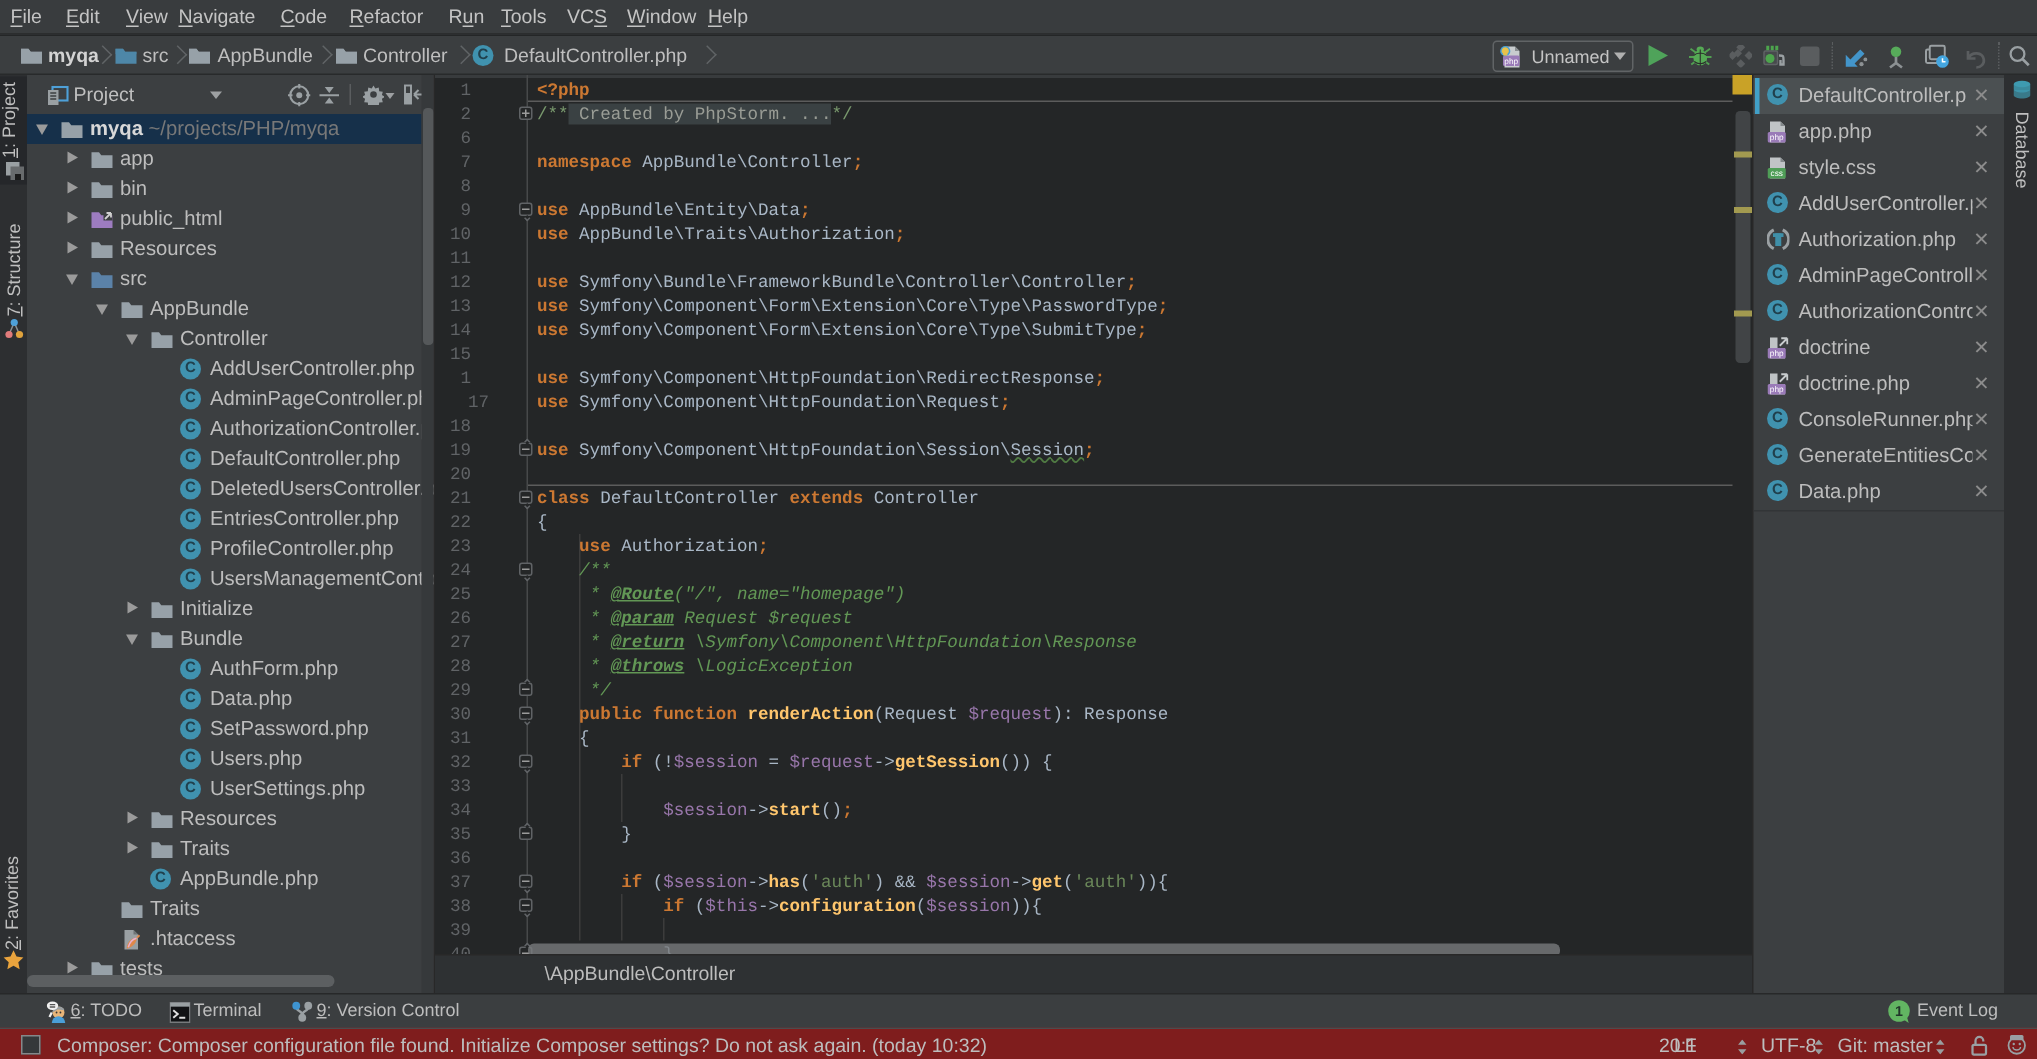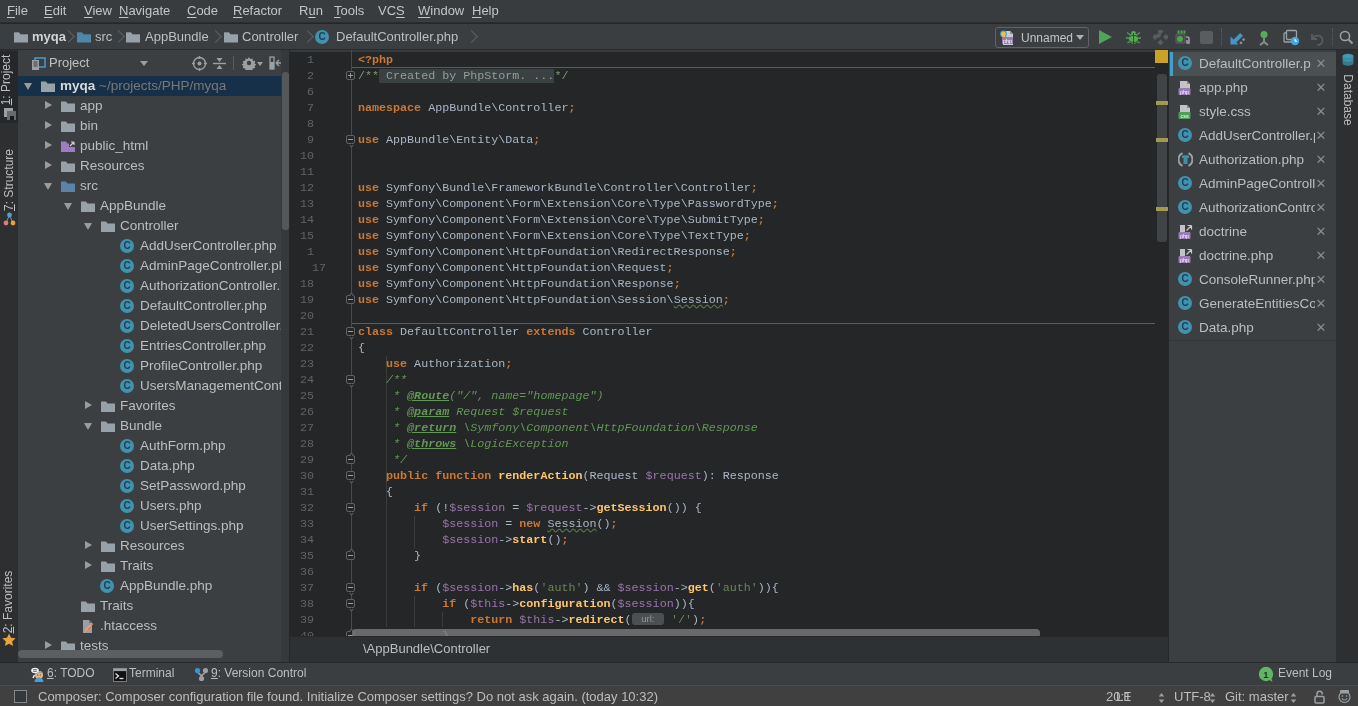--- a/index.html
+++ b/index.html
@@ -38,21 +38,21 @@
 .guide { position:absolute; width:1px; background:#3c3c3c; }
 
 #ebc { left:290px; top:636px; width:878px; height:26px; background:#2e3133; border-top:1px solid #282828; }
 
 #rlist { left:1168px; top:50px; width:168px; height:612px; background:#3c3f41; border-left:1px solid #282828; }
 .frow { position:absolute; left:0; width:168px; height:24px; line-height:24px; font-size:13.5px; color:#bdbdbd; white-space:nowrap; }
 .fx { position:absolute; right:7px; top:4px; width:16px; height:16px; color:#8c8c8c; font-size:13px; line-height:16px; text-align:center; }
 #rstripe { left:1336px; top:50px; width:22px; height:612px; background:#2d2f31; }
 
 #toolbar2 { left:0; top:662px; width:1358px; height:23px; background:#3b3e40; border-top:1px solid #272829; }
-#statusbar { left:0; top:685px; width:1358px; height:21px; background:#404040; border-top:1px solid #4a4d4f; }
+#statusbar { left:0; top:685px; width:1358px; height:21px; background:#7f1d1d; border-top:1px solid #4a4d4f; }
 .sbtxt { position:absolute; top:3px; font-size:13px; color:#bdbdbd; white-space:nowrap; }
 svg { display:block; }
 .icon { position:absolute; }
 </style></head>
 <body>
 <div id="app">
 
 <div class="abs" id="menubar">
 <span class="mi" style="left:7px"><u>F</u>ile</span>
 <span class="mi" style="left:44px"><u>E</u>dit</span>
@@ -254,21 +254,21 @@
 <span class="cicon" style="left:102px;top:289px">C</span>
 <span class="trow" style="left:122px;top:286px;font-weight:normal;color:#bdbdbd">EntriesController.php</span>
 <span class="cicon" style="left:102px;top:309px">C</span>
 <span class="trow" style="left:122px;top:306px;font-weight:normal;color:#bdbdbd">ProfileController.php</span>
 <span class="cicon" style="left:102px;top:329px">C</span>
 <span class="trow" style="left:122px;top:326px;font-weight:normal;color:#bdbdbd">UsersManagementContro</span>
 <span class="tri-r" style="left:67px;top:351px"></span>
 <svg class="icon" style="left:82px;top:350px" width="16" height="13" viewBox="0 0 16 13">
         <path d="M1 1.5 h5 l1.5 2 h7.5 v8.5 h-14 z" fill="#97a1a8"></path>
       </svg>
-<span class="trow" style="left:102px;top:346px;font-weight:normal;color:#bdbdbd">Favorites</span>
+<span class="trow" style="left:102px;top:346px;font-weight:normal;color:#bdbdbd">Initialize</span>
 <span class="tri-d" style="left:66px;top:373px"></span>
 <svg class="icon" style="left:82px;top:370px" width="16" height="13" viewBox="0 0 16 13">
         <path d="M1 1.5 h5 l1.5 2 h7.5 v8.5 h-14 z" fill="#97a1a8"></path>
       </svg>
 <span class="trow" style="left:102px;top:366px;font-weight:normal;color:#bdbdbd">Bundle</span>
 <span class="cicon" style="left:102px;top:389px">C</span>
 <span class="trow" style="left:122px;top:386px;font-weight:normal;color:#bdbdbd">AuthForm.php</span>
 <span class="cicon" style="left:102px;top:409px">C</span>
 <span class="trow" style="left:122px;top:406px;font-weight:normal;color:#bdbdbd">Data.php</span>
 <span class="cicon" style="left:102px;top:429px">C</span>
@@ -331,35 +331,34 @@
 <div class="lnum" style="left:0;top:50px;width:24px">7</div>
 <div class="cl" style="top:50px"><b>namespace</b> AppBundle\Controller<b>;</b></div>
 <div class="lnum" style="left:0;top:66px;width:24px">8</div>
 <div class="lnum" style="left:0;top:82px;width:24px">9</div>
 <div class="cl" style="top:82px"><b>use</b> AppBundle\Entity\Data<b>;</b></div>
 <span class="fic" style="top:85px">
         <i></i>
         <b style="position:absolute;left:2.5px;top:8px;width:3px;height:3px;background:#242627;border-right:1px solid #606366;border-bottom:1px solid #606366;transform:rotate(45deg);padding:0"></b>
       </span>
 <div class="lnum" style="left:0;top:98px;width:24px">10</div>
+<div class="cl" style="top:98px"><b>use</b> AppBundle\Traits\Authorization<b>;</b></div>
 <div class="lnum" style="left:0;top:114px;width:24px">11</div>
 <div class="lnum" style="left:0;top:130px;width:24px">12</div>
 <div class="cl" style="top:130px"><b>use</b> Symfony\Bundle\FrameworkBundle\Controller\Controller<b>;</b></div>
 <div class="lnum" style="left:0;top:146px;width:24px">13</div>
 <div class="cl" style="top:146px"><b>use</b> Symfony\Component\Form\Extension\Core\Type\PasswordType<b>;</b></div>
 <div class="lnum" style="left:0;top:162px;width:24px">14</div>
 <div class="cl" style="top:162px"><b>use</b> Symfony\Component\Form\Extension\Core\Type\SubmitType<b>;</b></div>
 <div class="lnum" style="left:0;top:178px;width:24px">15</div>
-<div class="cl" style="top:178px"><b>use</b> Symfony\Component\Form\Extension\Core\Type\TextType<b>;</b></div>
 <div class="lnum" style="left:0;top:194px;width:24px">1</div>
 <div class="cl" style="top:194px"><b>use</b> Symfony\Component\HttpFoundation\RedirectResponse<b>;</b></div>
 <div class="lnum" style="left:12px;top:210px;width:24px">17</div>
 <div class="cl" style="top:210px"><b>use</b> Symfony\Component\HttpFoundation\Request<b>;</b></div>
 <div class="lnum" style="left:0;top:226px;width:24px">18</div>
-<div class="cl" style="top:226px"><b>use</b> Symfony\Component\HttpFoundation\Response<b>;</b></div>
 <div class="lnum" style="left:0;top:242px;width:24px">19</div>
 <div class="cl" style="top:242px"><b>use</b> Symfony\Component\HttpFoundation\Session\<span class="wavy">Session</span><b>;</b></div>
 <span class="fic" style="top:245px">
         <i></i>
         <b style="position:absolute;left:2.5px;top:-3px;width:3px;height:3px;background:#242627;border-left:1px solid #606366;border-top:1px solid #606366;transform:rotate(45deg);padding:0"></b>
       </span>
 <div class="lnum" style="left:0;top:258px;width:24px">20</div>
 <div class="lnum" style="left:0;top:274px;width:24px">21</div>
 <div class="cl" style="top:274px"><b>class</b> DefaultController <b>extends</b> Controller</div>
 <span class="fic" style="top:277px">
@@ -398,21 +397,20 @@
       </span>
 <div class="lnum" style="left:0;top:434px;width:24px">31</div>
 <div class="cl" style="top:434px">    {</div>
 <div class="lnum" style="left:0;top:450px;width:24px">32</div>
 <div class="cl" style="top:450px">        <b>if</b> (!<span class="vr">$session</span> = <span class="vr">$request</span>-&gt;<span class="fn">getSession</span>()) {</div>
 <span class="fic" style="top:453px">
         <i></i>
         <b style="position:absolute;left:2.5px;top:8px;width:3px;height:3px;background:#242627;border-right:1px solid #606366;border-bottom:1px solid #606366;transform:rotate(45deg);padding:0"></b>
       </span>
 <div class="lnum" style="left:0;top:466px;width:24px">33</div>
-<div class="cl" style="top:466px">            <span class="vr">$session</span> = <b>new</b> <span class="wavy">Session</span>()<b>;</b></div>
 <div class="lnum" style="left:0;top:482px;width:24px">34</div>
 <div class="cl" style="top:482px">            <span class="vr">$session</span>-&gt;<span class="fn">start</span>()<b>;</b></div>
 <div class="lnum" style="left:0;top:498px;width:24px">35</div>
 <div class="cl" style="top:498px">        }</div>
 <span class="fic" style="top:501px">
         <i></i>
         <b style="position:absolute;left:2.5px;top:-3px;width:3px;height:3px;background:#242627;border-left:1px solid #606366;border-top:1px solid #606366;transform:rotate(45deg);padding:0"></b>
       </span>
 <div class="lnum" style="left:0;top:514px;width:24px">36</div>
 <div class="lnum" style="left:0;top:530px;width:24px">37</div>
@@ -421,21 +419,20 @@
         <i></i>
         <b style="position:absolute;left:2.5px;top:8px;width:3px;height:3px;background:#242627;border-right:1px solid #606366;border-bottom:1px solid #606366;transform:rotate(45deg);padding:0"></b>
       </span>
 <div class="lnum" style="left:0;top:546px;width:24px">38</div>
 <div class="cl" style="top:546px">            <b>if</b> (<span class="vr">$this</span>-&gt;<span class="fn">configuration</span>(<span class="vr">$session</span>)){</div>
 <span class="fic" style="top:549px">
         <i></i>
         <b style="position:absolute;left:2.5px;top:8px;width:3px;height:3px;background:#242627;border-right:1px solid #606366;border-bottom:1px solid #606366;transform:rotate(45deg);padding:0"></b>
       </span>
 <div class="lnum" style="left:0;top:562px;width:24px">39</div>
-<div class="cl" style="top:562px">                <b>return</b> <span class="vr">$this</span>-&gt;<span class="fn">redirect</span>(<span style="display:inline-block;background:#4c4f51;color:#919699;border-radius:3px;font-size:9.5px;line-height:12px;padding:0 7px;vertical-align:1px;font-family:'Liberation Sans',sans-serif"> url: </span> <span class="st">'/'</span>)<b>;</b></div>
 <div class="lnum" style="left:0;top:578px;width:24px">40</div>
 <div class="cl" style="top:578px">            }</div>
 <span class="fic" style="top:581px">
         <i></i>
         <b style="position:absolute;left:2.5px;top:-3px;width:3px;height:3px;background:#242627;border-left:1px solid #606366;border-top:1px solid #606366;transform:rotate(45deg);padding:0"></b>
       </span>
 <div class="abs" style="left:62px;top:579px;width:688px;height:9px;background:rgba(120,123,125,0.8);border-radius:4px"></div>
 <div class="abs" style="left:865px;top:0;width:13px;height:13px;background:#c9a227"></div>
 <div class="abs" style="left:867px;top:24px;width:10px;height:168px;background:#414446;border-radius:3px"></div>
 <div class="abs" style="left:866px;top:51px;width:12px;height:4px;background:#a29a50"></div>

